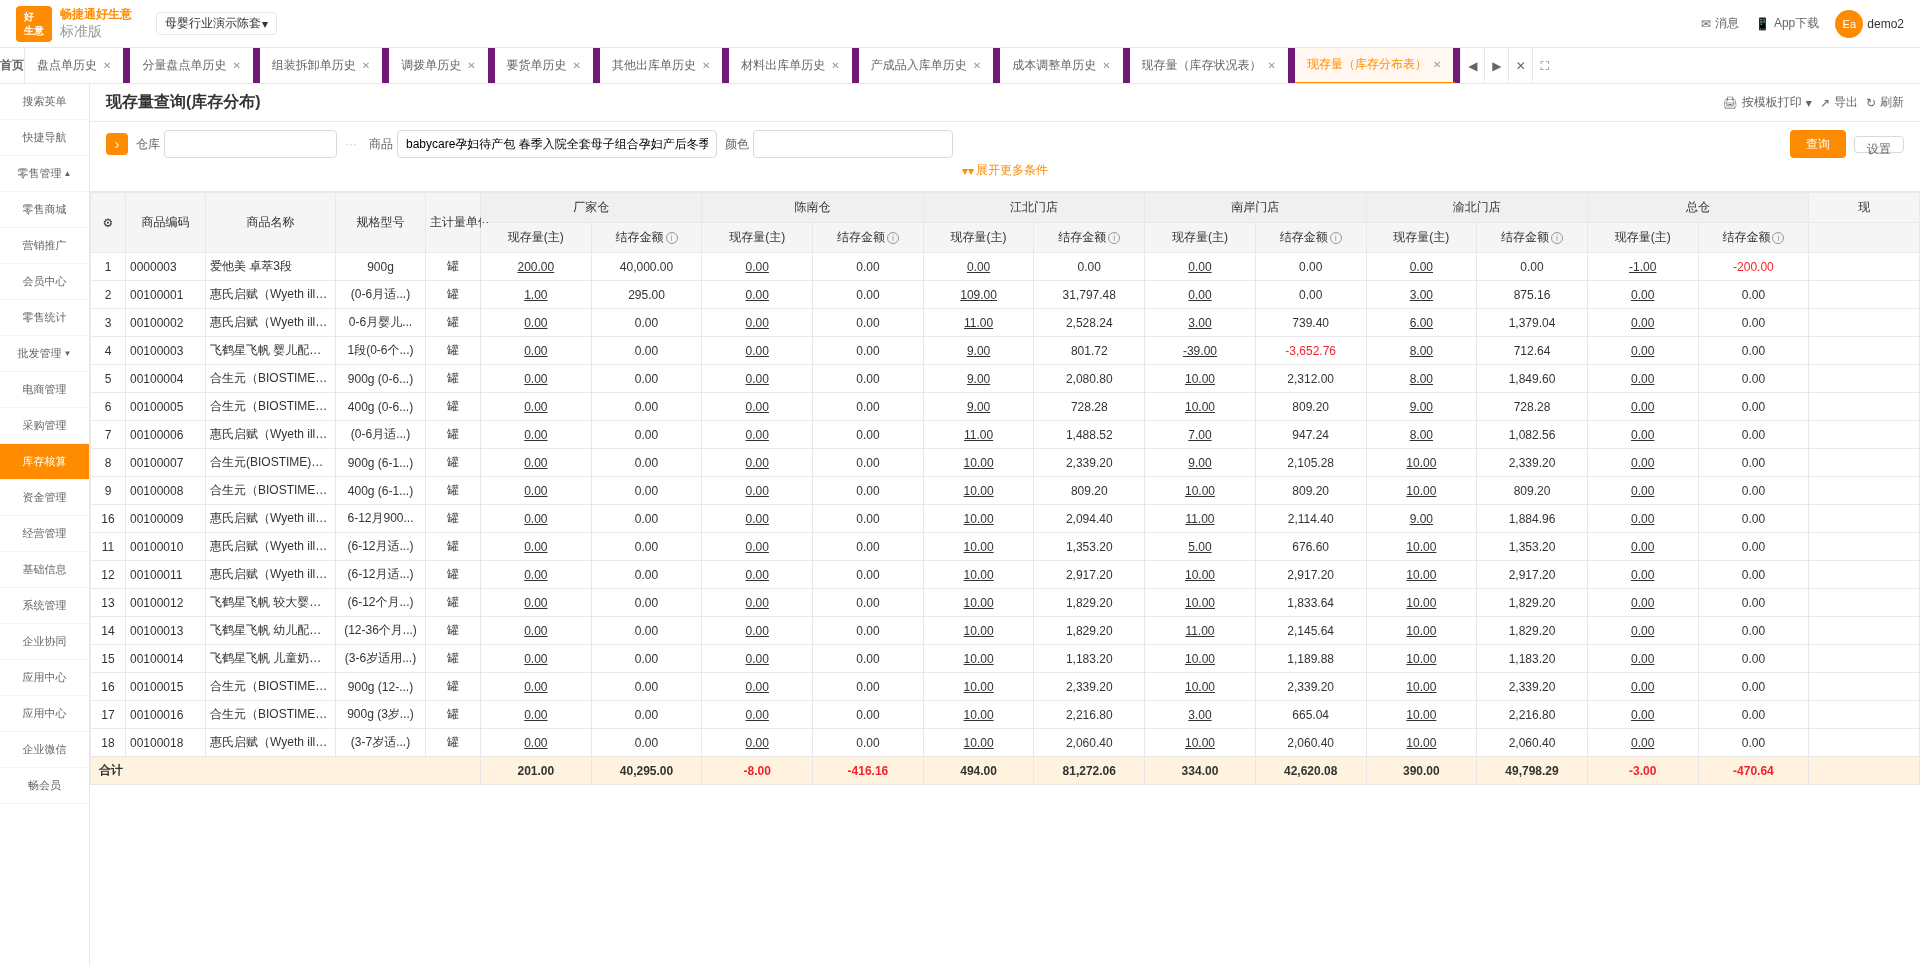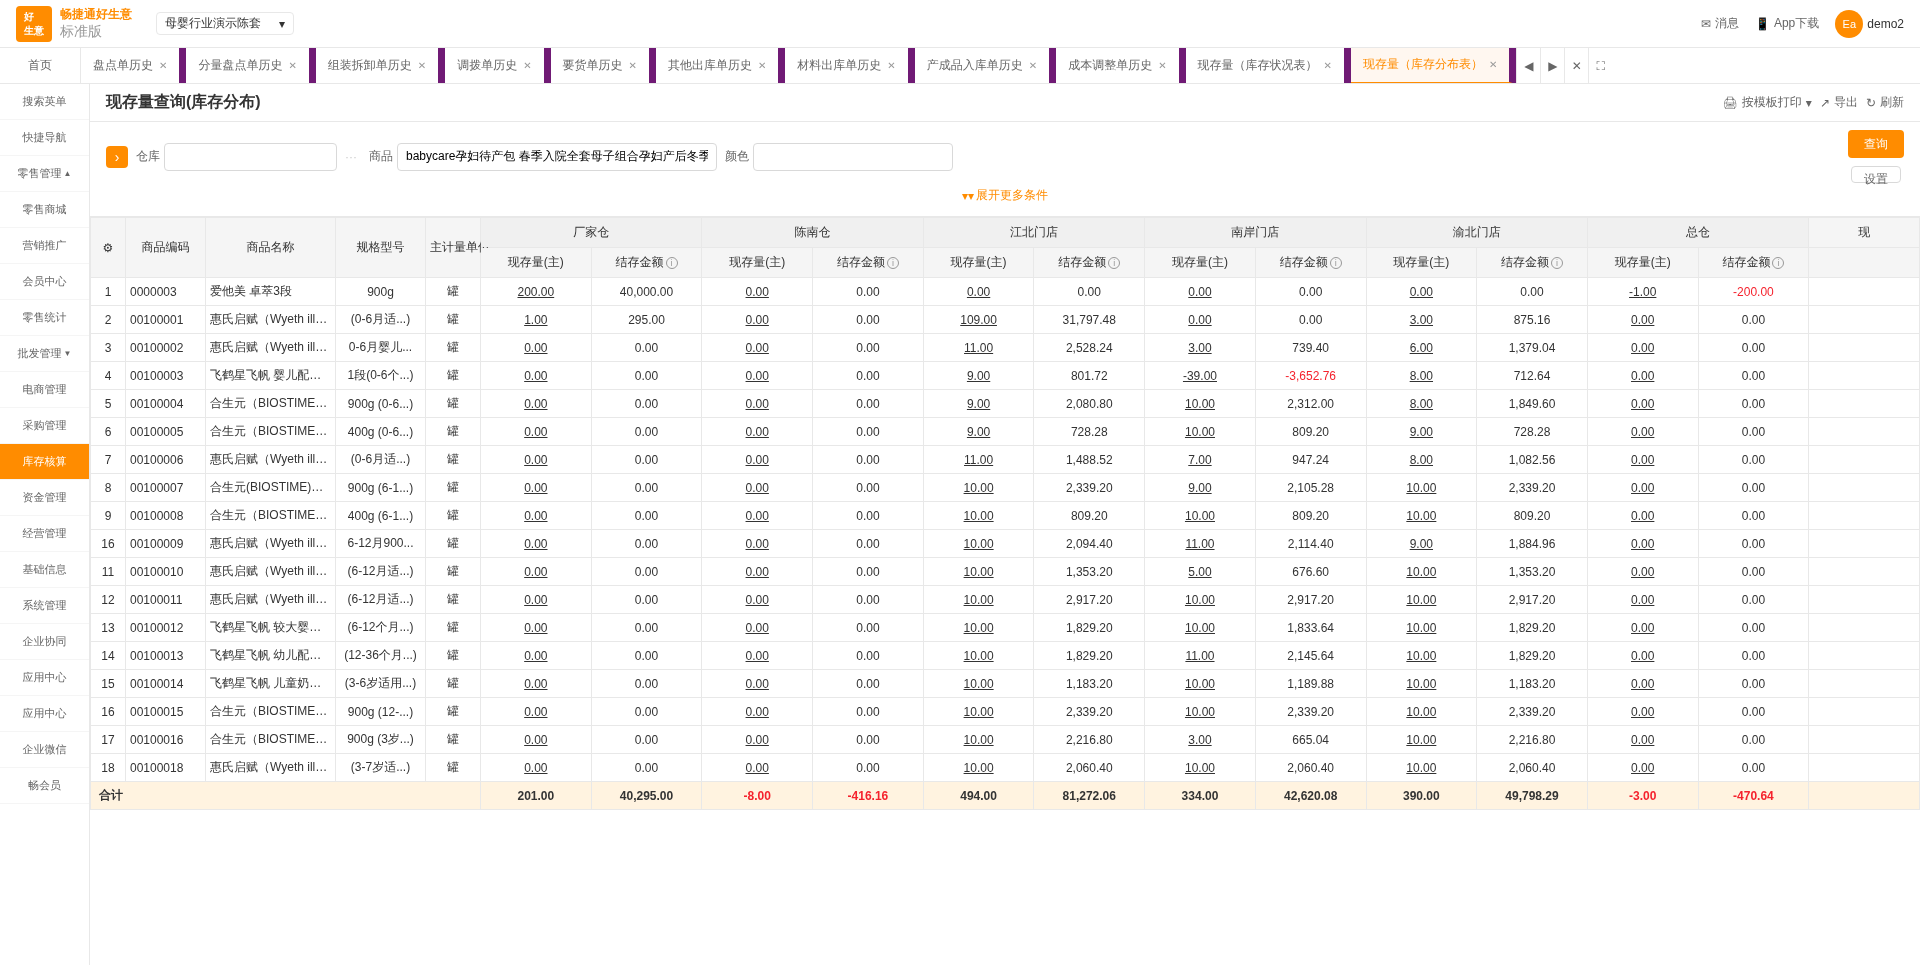--- a/index.html
+++ b/index.html
@@ -13,21 +13,21 @@
     .top-right { display: flex; align-items: center; gap: 16px; }
     .top-btn { display: flex; align-items: center; gap: 4px; color: #666; font-size: 12px; cursor: pointer; }
     .user-avatar { width: 28px; height: 28px; background: #ff8c00; border-radius: 50%; display: flex; align-items: center; justify-content: center; color: #fff; font-size: 11px; }
 
     
     .tab-bar { background: #fff; display: flex; align-items: center; border-bottom: 1px solid #e8e8e8; overflow: hidden; height: 36px; }
     .tab-item { display: flex; align-items: center; padding: 0 12px; height: 36px; border-right: 7px solid #701a75; white-space: nowrap; font-size: 12px; color: #666; cursor: pointer; gap: 4px; flex-shrink: 0; }
     .tab-item.active { background: #fff7f0; color: #ff8c00; border-bottom: 2px solid #ff8c00; }
     .tab-close { color: #999; font-size: 10px; margin-left: 2px; }
     .tab-nav-btn { width: 24px; height: 36px; display: flex; align-items: center; justify-content: center; border-left: 1px solid #e8e8e8; cursor: pointer; color: #666; flex-shrink: 0; }
-    .tab-home { padding: 0 28px; height: 36px; display: flex; align-items: center; font-size: 12px; color: #666; border-right: 1px solid #e8e8e8; flex-shrink: 0; }
+    .tab-home { padding: 0 0; height: 36px; display: flex; align-items: center; font-size: 12px; color: #666; border-right: 1px solid #e8e8e8; flex-shrink: 0; font-weight: bold; }
 
     
     .layout { display: flex; height: calc(965px - 84px); }
 
     
     .sidebar { width: 90px; background: #fff; border-right: 1px solid #e8e8e8; display: flex; flex-direction: column; overflow-y: auto; flex-shrink: 0; }
     .sidebar-item { padding: 10px 4px; text-align: center; cursor: pointer; font-size: 11px; color: #666; border-bottom: 1px solid #f5f5f5; }
     .sidebar-item.active { background: #ff8c00; color: #fff; }
 
     
@@ -40,21 +40,21 @@
     
     .search-area { background: #fff; padding: 8px 16px; border-bottom: 1px solid #e8e8e8; }
     .search-row { display: flex; align-items: center; gap: 8px; flex-wrap: nowrap; }
     .search-expand-btn { width: 22px; height: 22px; background: #ff8c00; border-radius: 4px; display: flex; align-items: center; justify-content: center; color: #fff; font-size: 14px; cursor: pointer; flex-shrink: 0; }
     .search-field { display: flex; align-items: center; gap: 4px; }
     .search-label { color: #666; font-size: 12px; white-space: nowrap; }
     .search-input { border: 1px solid #d9d9d9; border-radius: 4px; padding: 4px 8px; font-size: 12px; height: 28px; min-width: 80px; }
     .search-input-long { min-width: 320px; }
     .search-input-color { min-width: 200px; }
     .search-dots { color: #ccc; font-size: 12px; padding: 0 4px; }
-    .search-actions { display: flex; align-items: center; gap: 8px; margin-left: auto; flex-shrink: 0; flex-direction: column; }
+    .search-actions { display: flex; align-items: center; gap: 8px; margin-left: auto; flex-shrink: 0; }
     .btn-primary { background: #ff8c00; color: #fff; border: none; border-radius: 4px; padding: 4px 16px; font-size: 12px; height: 28px; cursor: pointer; }
     .btn-default { background: #fff; color: #666; border: 1px solid #d9d9d9; border-radius: 4px; padding: 4px 12px; font-size: 12px; height: 17px; cursor: pointer; }
     .expand-row { display: flex; align-items: center; justify-content: center; padding: 4px; }
     .expand-btn { color: #ff8c00; font-size: 12px; cursor: pointer; display: flex; align-items: center; gap: 2px; }
 
     
     .table-container { flex: 1; overflow: auto; background: #fff; margin: 0; }
     table { width: 100%; border-collapse: collapse; font-size: 12px; table-layout: fixed; }
     thead tr { background: #f5f5f5; }
     thead th { border: 1px solid #e8e8e8; padding: 6px 4px; text-align: center; font-weight: normal; color: #333; white-space: nowrap; position: sticky; top: 0; background: #f5f5f5; z-index: 10; }
@@ -86,21 +86,21 @@
 </head>
 <body>
 
 <div class="top-bar">
   <div class="logo-area">
     <div class="logo-icon">好<br>生意</div>
     <div>
       <div class="logo-text">畅捷通好生意</div>
       <div style="font-size:14px;color:#999;">标准版</div>
     </div>
-    <div style="display:flex;align-items:center;gap:18px;margin-left:16px;border:1px solid #e8e8e8;border-radius:4px;padding:2px 8px;cursor:pointer;">
+    <div style="display:flex;align-items:center;gap:1px;margin-left:16px;border:1px solid #e8e8e8;border-radius:4px;padding:2px 8px;cursor:pointer;">
       <span>母婴行业演示陈套</span>
       <span>▾</span>
     </div>
   </div>
   <div class="top-right">
     <div class="top-btn">
       <span>✉</span>
       <span>消息</span>
     </div>
     <div class="top-btn">

